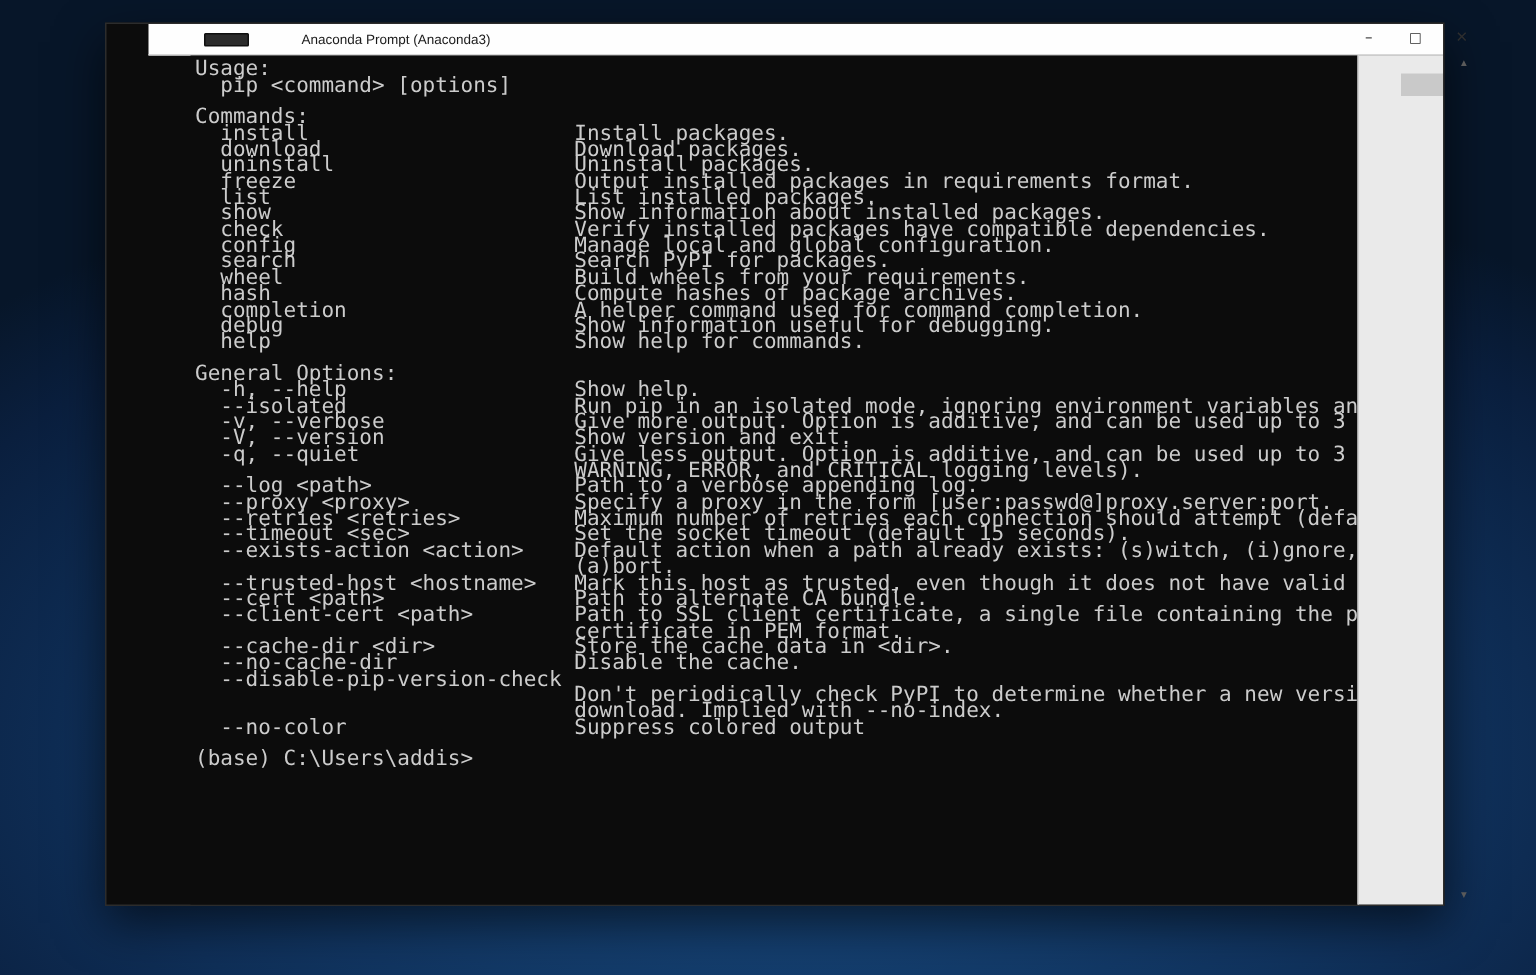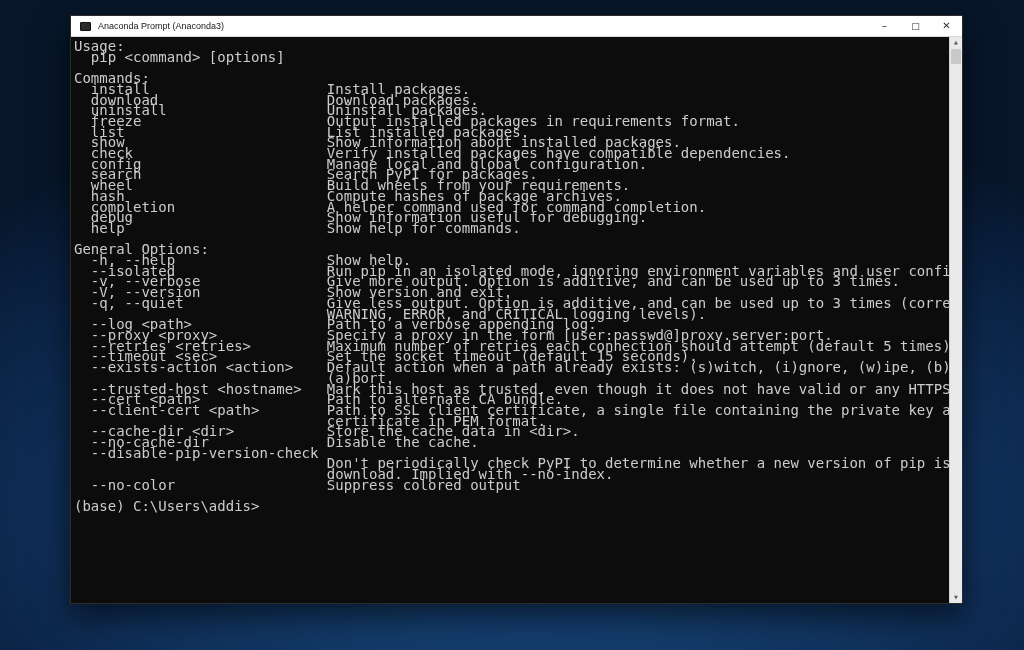--- a/index.html
+++ b/index.html
@@ -1,15 +1,15 @@
 <!DOCTYPE html>
 <html><head>
 <meta charset="utf-8">
 <style>
-  * { box-sizing: border-box; }
+  * { box-sizing: border-box; padding-left: 28px; }
   html, body { margin: 0; padding: 0; }
   body {
     width: 1024px; height: 650px; overflow: hidden;
     background:
       radial-gradient(ellipse 75% 65% at 52% 78%,
         #1a4a80 0%, #143e6e 30%, #0f2f58 60%, #0a1f3e 85%, #071629 100%);
     font-family: "Liberation Sans", sans-serif;
   }
   .desktop { position: relative; width: 1024px; height: 650px; }
 

